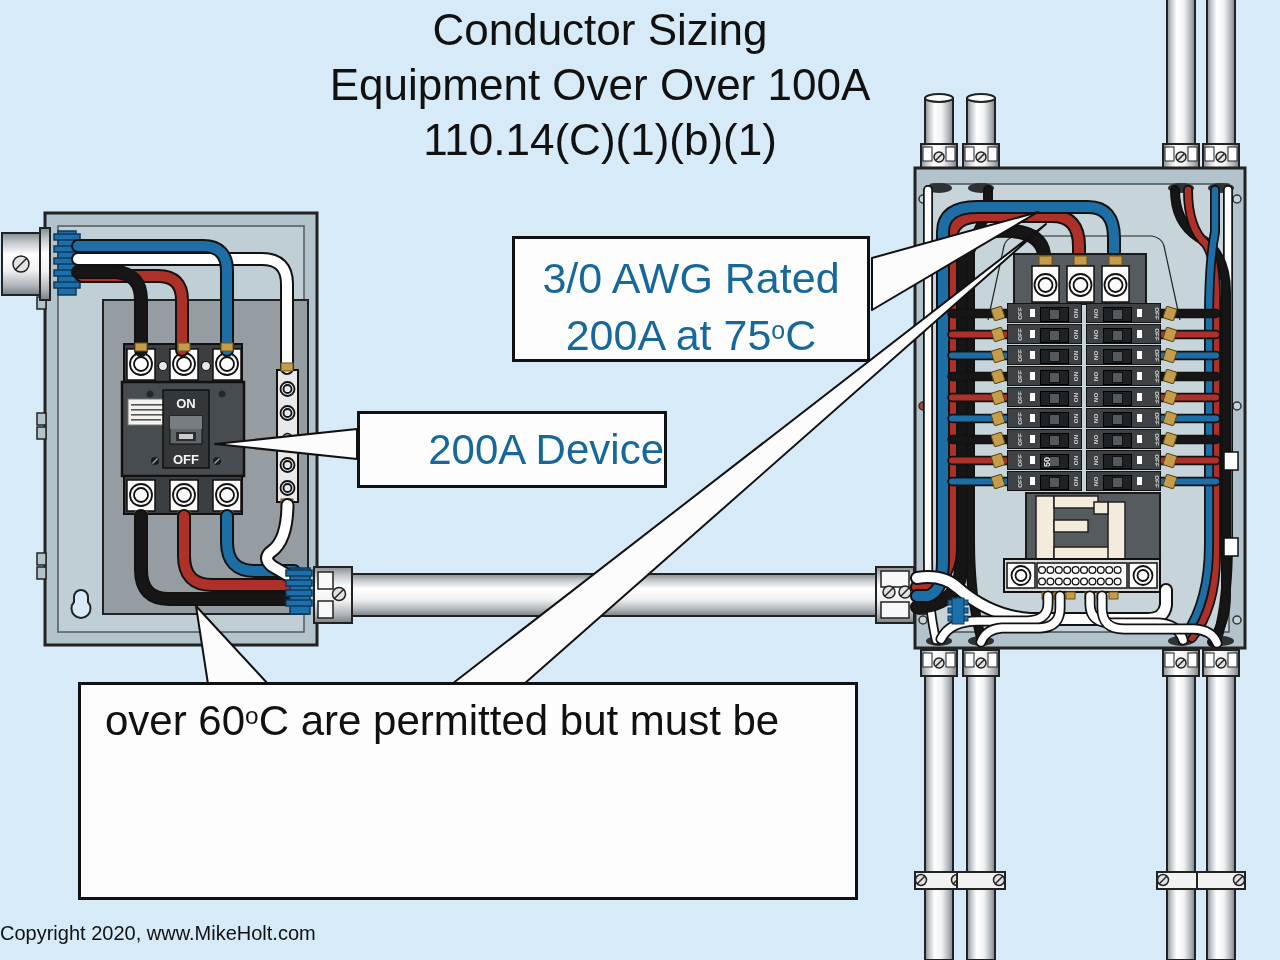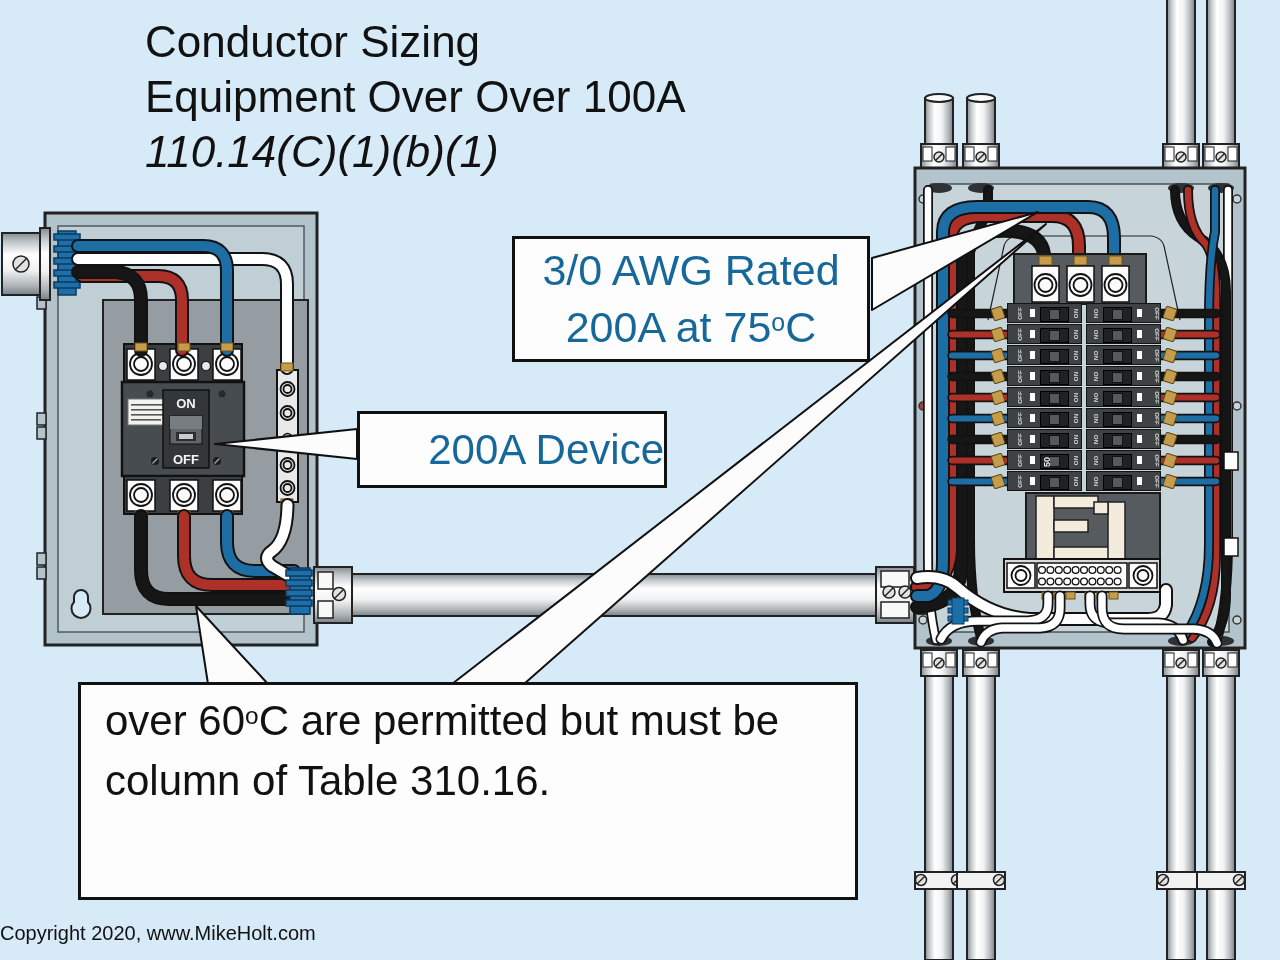--- a/index.html
+++ b/index.html
@@ -7,26 +7,26 @@
     --c-wire-red:#ad3129; --c-wire-blue:#1e6ea6; --c-wire-black:#161616; --c-wire-white:#ffffff;
     --c-enclosure-metal:#b2c3cc; --c-enclosure-inner:#c0cfd6; --c-back-panel:#969da2;
     --c-panel-interior:#c7d5db; --c-breaker-body:#3e4245; --c-busbar-cream:#f3ebdb;
     --c-bushing-blue:#1c6fa8; --c-brass:#c59c4c;
   }
   html,body{margin:0;padding:0;}
   #stage{position:relative;width:1280px;height:960px;background:var(--c-background);
     font-family:"Liberation Sans",sans-serif;overflow:hidden;}
   #art{position:absolute;left:0;top:0;z-index:1;}
   .overlay{position:absolute;z-index:3;}
-  #title{left:145px;top:14px;width:910px;text-align:left;color:#111;}
+  #title{left:145px;top:2px;width:910px;text-align:center;color:#111;}
   #title .t{font-size:44px;line-height:55px;}
-  #title .t3{font-style:italic;}
+  #title .t3{}
   .callout{background:#fdfdfd;border:3px solid #111;box-sizing:border-box;color:var(--c-callout-text);}
   #callout-awg{left:512px;top:236px;width:358px;height:126px;font-size:43px;line-height:57px;
-    text-align:center;padding-top:3px;}
+    text-align:center;padding-top:11px;}
   #callout-device{left:357px;top:411px;width:310px;height:77px;font-size:42px;
     display:flex;align-items:center;justify-content:flex-end;}
   #note-box{left:78px;top:682px;width:780px;height:218px;background:#fdfdfd;border:3px solid #111;
     box-sizing:border-box;color:#111;font-size:42px;line-height:54px;padding:9px 0 0 24px;}
   .sup{font-size:58%;position:relative;top:-0.45em;}
   #copyright{left:0px;top:922px;width:1240px;text-align:left;font-size:20px;color:#111;}
   
   #breakers{position:absolute;left:990px;top:303px;width:188px;height:190px;z-index:2;}
   .brow{position:absolute;left:0;width:188px;height:21px;}
   .bhalf{position:absolute;top:0;height:20px;width:75px;background:var(--c-breaker-body);
@@ -691,18 +691,17 @@
       <div class="tline"><span>3/0 AWG Rated</span></div>
       <div class="tline"><span>200A at 75</span><span class="sup">o</span><span>C</span></div>
     </div>
 
 <div id="callout-device" class="overlay callout">
       <div class="tline"><span>200A Device</span></div>
     </div>
 
 <div id="note-box" class="overlay">
       <div class="tline"><span>over 60</span><span class="sup">o</span><span>C are permitted but must be</span></div>
-      <div class="tline"><span>column of Table 310.16.</span></div>
     </div>
 
 <div id="copyright" class="overlay">Copyright 2020, www.MikeHolt.com</div>
 
 </div>
 
 </body></html>

